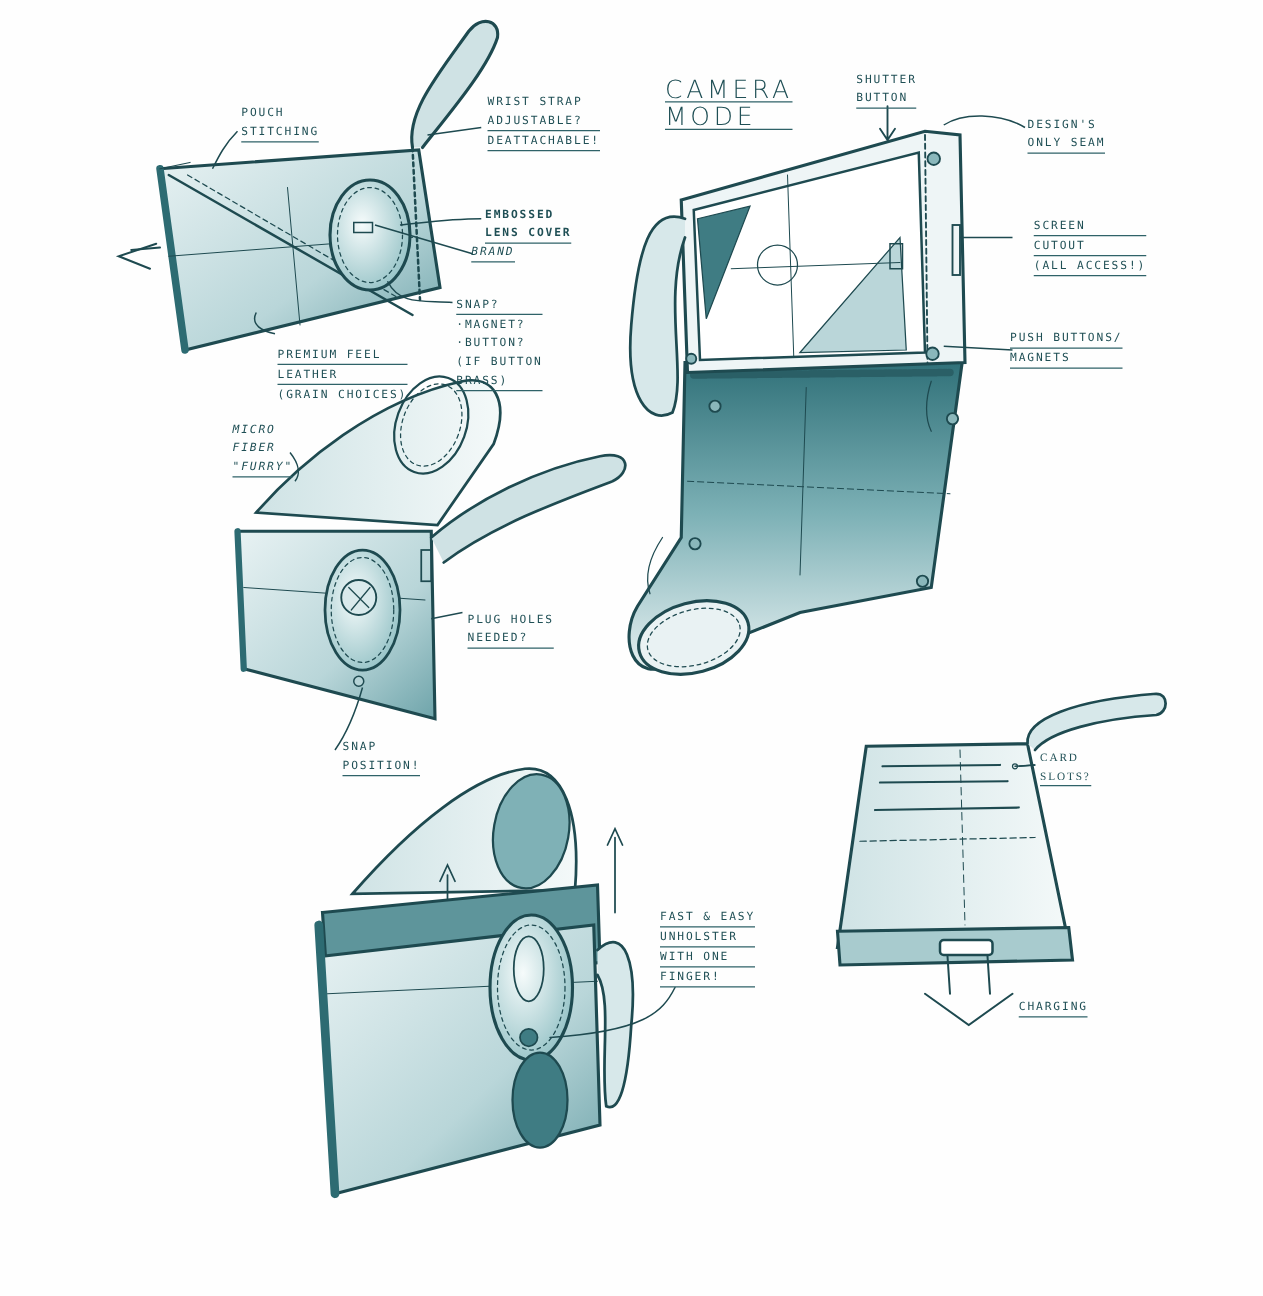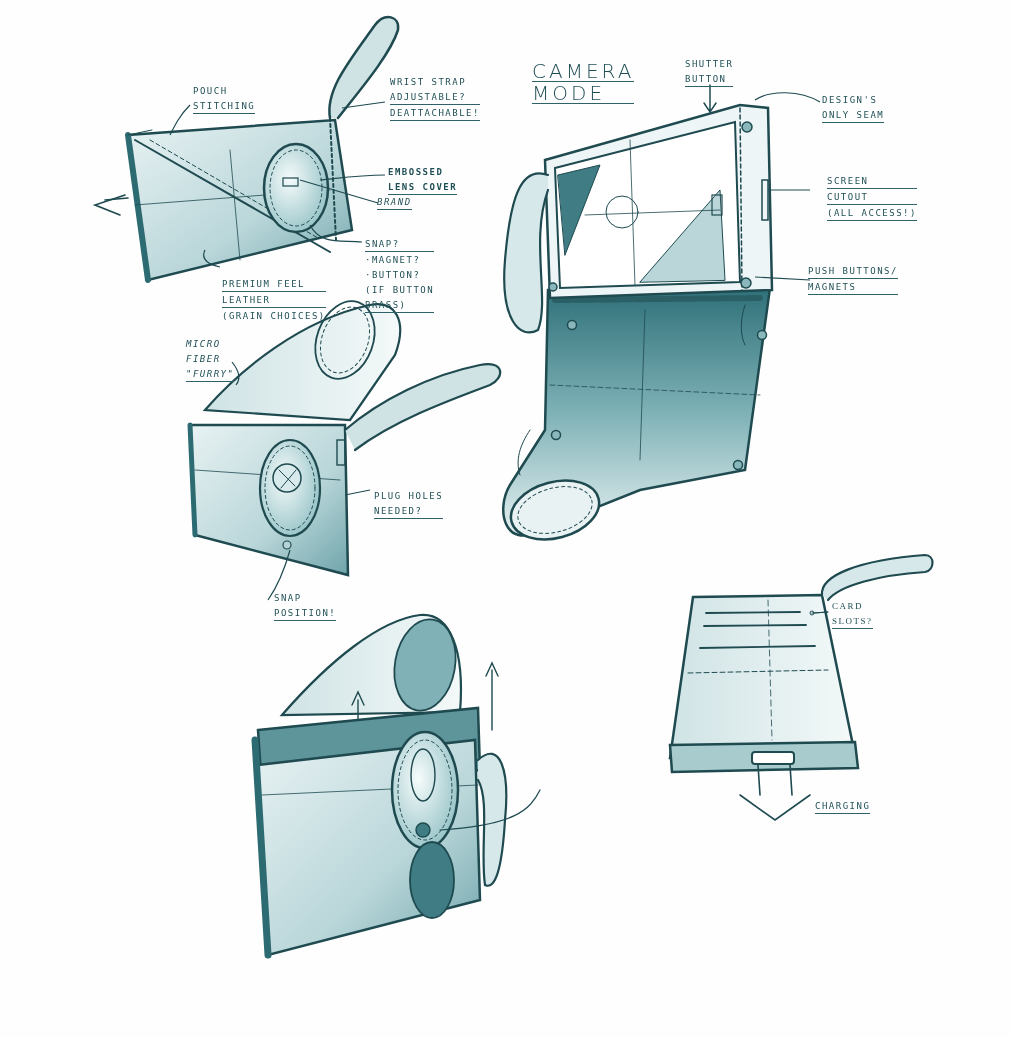--- a/index.html
+++ b/index.html
@@ -225,14 +225,20 @@
 </div>
 
 <div class="note" style="left:832px; top:600px;font-family:Liberation Serif, serif;">
   <span class="ln plain">Card</span>
   <span class="ln">Slots?</span>
 </div>
 <div class="note" style="left:815px; top:800px;">
   <span class="ln">Charging</span>
 </div>
 
+<div class="note" style="left:528px; top:728px;">
+  <span class="ln">Fast &amp; Easy</span>
+  <span class="ln">Unholster</span>
+  <span class="ln">With One</span>
+  <span class="ln">Finger!</span>
+</div>
 
 </div>
 
 </body></html>

